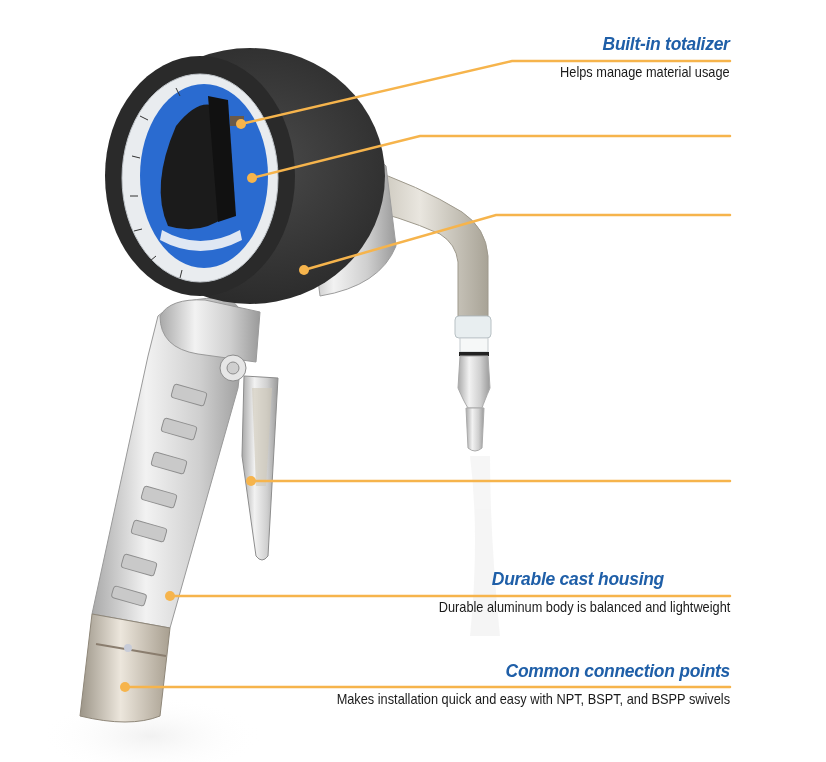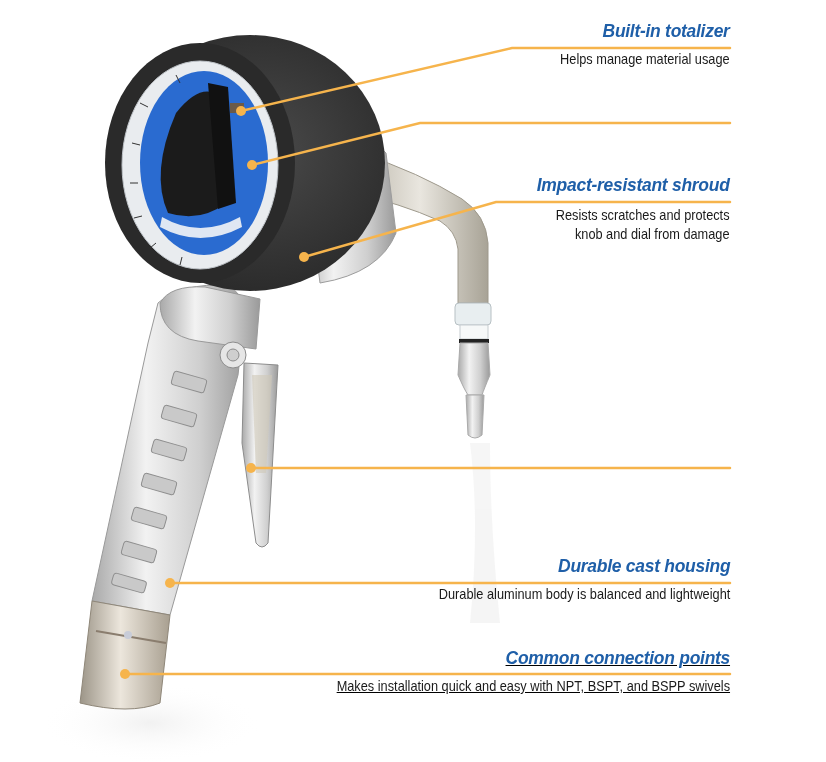--- a/index.html
+++ b/index.html
@@ -1,18 +1,18 @@
 <!DOCTYPE html>
 <html><head>
   <meta charset="utf-8">
   <style>
     html, body { margin: 0; padding: 0; background: #ffffff; }
     body { width: 826px; height: 762px; position: relative; overflow: hidden;
            font-family: "Liberation Sans", sans-serif; }
-    #stage { position: absolute; left: 0; top: 3px; width: 826px; height: 684px; }
+    #stage { position: absolute; left: 0; top: 16px; width: 826px; height: 684px; }
     svg.art { position: absolute; left: 0; top: 0; }
     .callout { position: absolute; right: 96px; text-align: right; }
     .callout-title {
       font-family: "Liberation Sans", sans-serif;
       font-style: italic; font-weight: bold;
       color: #1f5fa8; font-size: 19px; letter-spacing: -0.3px;
       transform: scaleX(0.92); transform-origin: right center;
       white-space: nowrap; line-height: 22px;
     }
     .callout-desc {
@@ -145,33 +145,27 @@
     </g>
   </svg>
 
   <div class="callout" style="top:17px;">
     <div class="callout-title">Built-in totalizer</div>
     <div style="height:8px;"></div>
     <div class="callout-desc">Helps manage material usage</div>
   </div>
 
 
-  <div class="callout" style="top:171px;">
-    <div class="callout-title">Impact-resistant shroud</div>
-    <div style="height:10px;"></div>
-    <div class="callout-desc">Resists scratches and protects</div>
-    <div class="callout-desc">knob and dial from damage</div>
-  </div>
 
 
-  <div class="callout" style="top:552px;">
+  <div class="callout" style="top:552px;text-align:center;">
     <div class="callout-title">Durable cast housing</div>
     <div style="height:8px;"></div>
     <div class="callout-desc">Durable aluminum body is balanced and lightweight</div>
   </div>
 
-  <div class="callout" style="top:644px;text-decoration:underline;">
+  <div class="callout" style="top:644px;">
     <div class="callout-title">Common connection points</div>
     <div style="height:8px;"></div>
     <div class="callout-desc">Makes installation quick and easy with NPT, BSPT, and BSPP swivels</div>
   </div>
 
 </div>
 
 </body></html>

